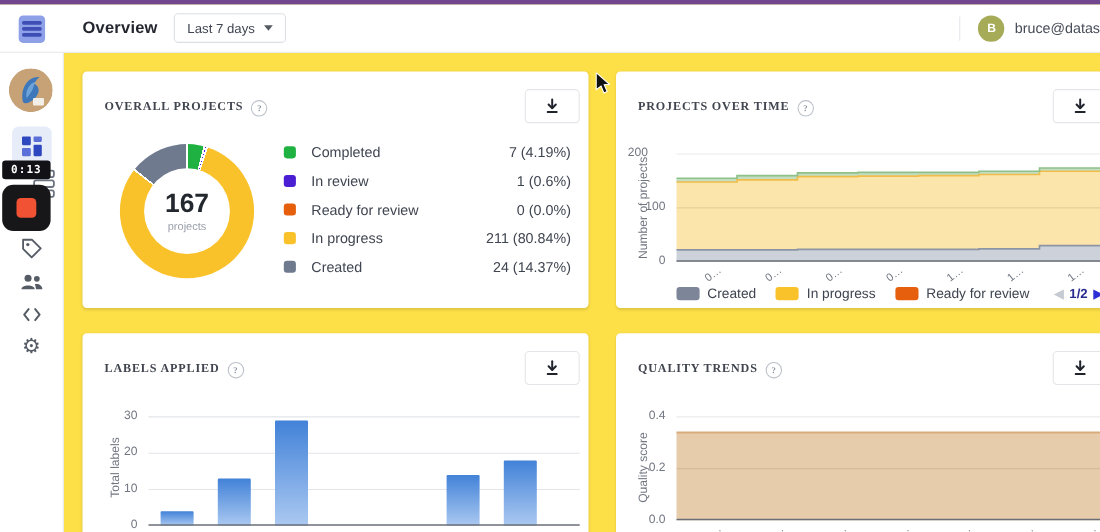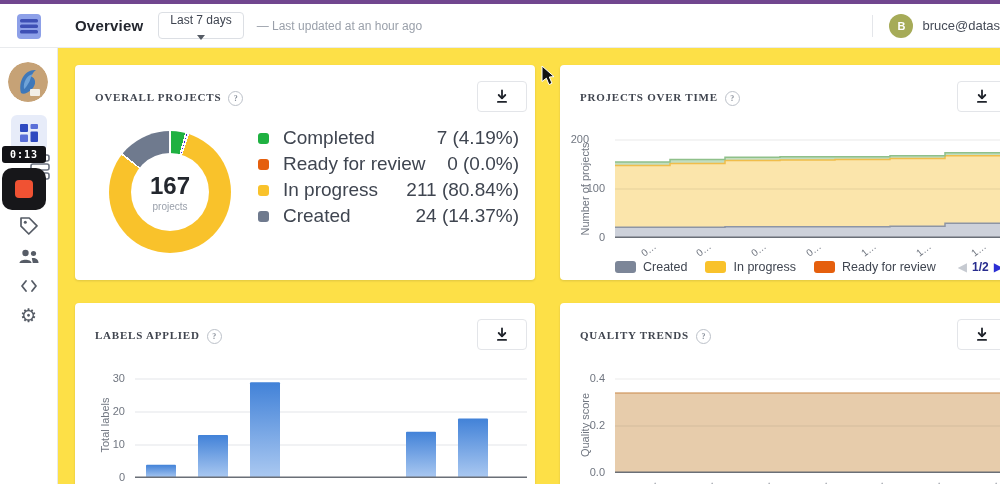--- a/index.html
+++ b/index.html
@@ -11,21 +11,21 @@
   
   .topstrip { position:absolute; left:0; top:0; width:100%; height:4px; background:#71468f; z-index:30; }
   .header {
     position:absolute; left:0; top:4px; width:100%; height:44px; background:#fff;
     border-bottom:1px solid #e9ebee; display:flex; align-items:center; padding-left:75px; box-sizing:border-box; z-index:25;
   }
   .hlogo { position:absolute; left:14px; top:9px; width:30px; height:27px; }
   .htitle { font-size:15px; font-weight:700; color:#23262e; letter-spacing:.2px; }
   .hdrop {
     display:inline-flex; align-items:center; gap:8px; margin-left:15px; height:27px; padding:0 11px;
-    border:1px solid #dcdfe4; border-radius:4px; background:#fff; font-size:12px; color:#3e4450; cursor:pointer;flex-direction:column;
+    border:1px solid #dcdfe4; border-radius:4px; background:#fff; font-size:12px; color:#3e4450; cursor:pointer;
   }
   .caret { width:0; height:0; border-left:4px solid transparent; border-right:4px solid transparent; border-top:5px solid #555b64; }
   .hupdated { margin-left:13px; font-size:12px; color:#9aa0aa; }
   .hright { margin-left:auto; display:flex; align-items:center; }
   .hdivider { width:1px; height:22px; background:#e4e6ea; margin-right:16px; }
   .havatar { width:24px; height:24px; border-radius:50%; background:#a6ab58; color:#fff; font-size:11px; font-weight:700;
     display:flex; align-items:center; justify-content:center; margin-right:9px; }
   .hemail { font-size:13px; color:#454b57; white-space:nowrap; }
   
   .sidebar { position:absolute; left:0; top:48px; bottom:0; width:57px; background:#fff; border-right:1px solid #e7e9ec; z-index:20; }
@@ -51,21 +51,21 @@
     display:inline-flex; align-items:center; justify-content:center; cursor:pointer; }
   .dl-btn { position:absolute; top:16px; right:8px; width:50px; height:31px; background:#fff; border:1px solid #e3e5e9;
     border-radius:4px; display:flex; align-items:center; justify-content:center; cursor:pointer; }
   
   .donut { position:absolute; left:34px; top:66px; width:122px; height:122px; border-radius:50%; }
   .donut-hole { position:absolute; left:22px; top:22px; width:78px; height:78px; background:#fff; border-radius:50%;
     display:flex; flex-direction:column; align-items:center; justify-content:center; }
   .donut-val { font-size:24px; font-weight:600; color:#23272e; }
   .donut-sub { font-size:10px; color:#9aa0ab; margin-top:1px; }
   .pie-legend { position:absolute; left:183px; right:16px; top:60px; }
-  .pie-row { height:26px; display:flex; align-items:center; font-size:19px; color:#3f4550; }
+  .pie-row { height:26px; display:flex; align-items:center; font-size:13px; color:#3f4550; }
   .sw { width:11px; height:11px; border-radius:3px; margin-right:14px; flex:none; }
   .pie-label { flex:1; }
   .pie-val { text-align:center; }
   
   .chart-box { position:absolute; inset:0; }
   .chart-box svg { position:absolute; overflow:visible; }
   .ytick { position:absolute; left:0; text-align:right; font-size:11px; color:#707680; }
   .xlab { position:absolute; font-size:10px; color:#707680; white-space:nowrap;
     transform:rotate(-38deg); transform-origin:left top; }
   .ylab { position:absolute; transform:translate(-50%,-50%) rotate(-90deg); font-size:11px; color:#707680; white-space:nowrap; }
@@ -90,21 +90,20 @@
       <rect x="3" y="1" width="24" height="25" rx="4" fill="#8da0e8"></rect>
       <rect x="6" y="6" width="18" height="3.4" rx="1.5" fill="#3d4fb5"></rect>
       <rect x="6" y="11.5" width="18" height="3.4" rx="1.5" fill="#3d4fb5"></rect>
       <rect x="6" y="17" width="18" height="3.4" rx="1.5" fill="#3d4fb5"></rect>
     </svg>
     <span class="htitle">Overview</span>
     <button class="hdrop">
       <span>Last 7 days</span>
       <span class="caret"></span>
     </button>
-    <span class="hupdated">— Last updated at an hour ago</span>
     <div class="hright">
       <div class="hdivider"></div>
       <div class="havatar">B</div>
       <span class="hemail">bruce@datas</span>
     </div>
   </div>
 
   <div class="sidebar">
     <div class="side-avatar">
       <svg viewBox="0 0 40 40">
@@ -183,20 +182,25 @@
         <div class="donut-hole">
           <span class="donut-val">167</span>
           <span class="donut-sub">projects</span>
         </div>
       </div>
       <div class="pie-legend">
         <div class="pie-row">
           <span class="sw" style="background: rgb(31, 177, 65);"></span>
           <span class="pie-label">Completed</span>
           <span class="pie-val">7 (4.19%)</span>
+        </div>
+        <div class="pie-row">
+          <span class="sw" style="background: rgb(74, 31, 212);"></span>
+          <span class="pie-label">In review</span>
+          <span class="pie-val">1 (0.6%)</span>
         </div>
         <div class="pie-row">
           <span class="sw" style="background: rgb(229, 95, 13);"></span>
           <span class="pie-label">Ready for review</span>
           <span class="pie-val">0 (0.0%)</span>
         </div>
         <div class="pie-row">
           <span class="sw" style="background: rgb(249, 194, 43);"></span>
           <span class="pie-label">In progress</span>
           <span class="pie-val">211 (80.84%)</span>

